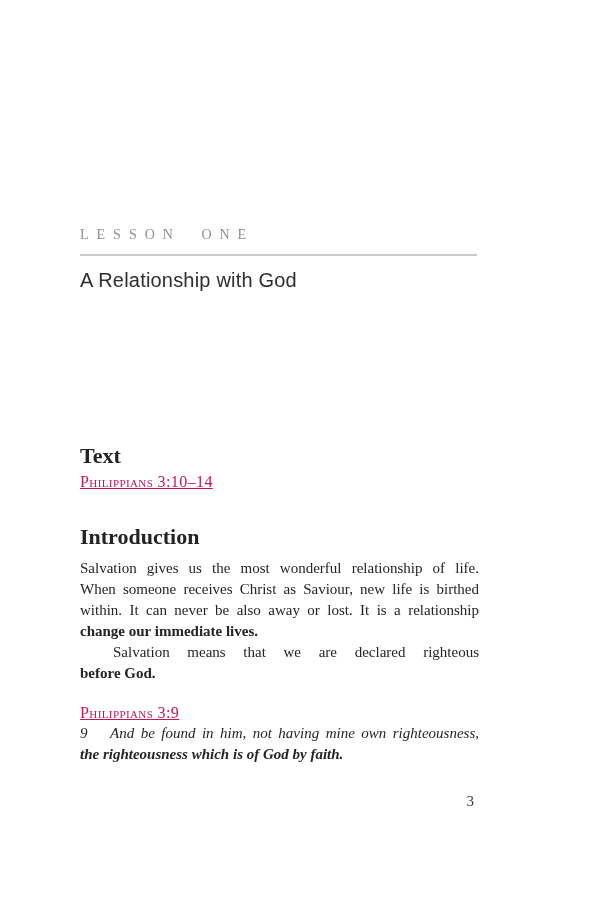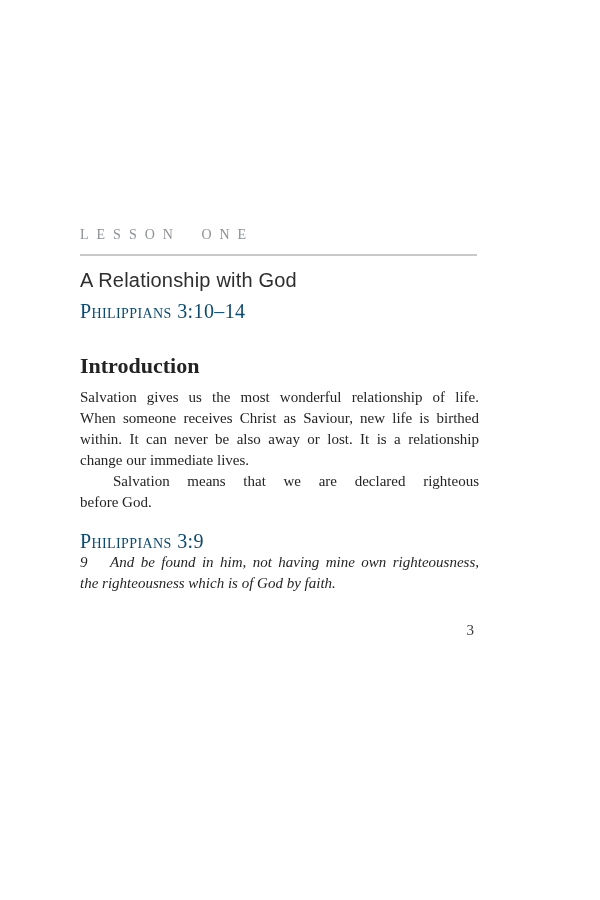--- a/index.html
+++ b/index.html
@@ -58,42 +58,44 @@
     line-height: 26px;
     color: #232323;
   }
   .heading-text { margin-top: 145px; }
   .heading-introduction { margin-top: 32px; }
 
   
   .scripture-ref {
     font-family: "Liberation Serif", serif;
     font-variant: small-caps;
-    font-size: 20px;
+    font-size: 16px;
     line-height: 20px;
     letter-spacing: 0.4px;
-    color: #0c4a6e;
+    color: #be185d;
+    text-decoration: underline;
   }
   .ref-text-section { margin-top: 3px; }
   .ref-verse { margin-top: 18px; line-height: 21px; }
 
   
   .body-para {
     margin-top: 8px;
     font-size: 15px;
     line-height: 21px;
     color: #242424;
   }
   .body-para-2 { margin-top: 0; }
   .jline {
     text-align: justify;
     text-align-last: justify;
   }
   .jline-last {
     text-align-last: left;
+    font-weight: bold;
   }
   .para-indent .jline:first-child {
     text-indent: 33px;
   }
 
   
   .verse-block {
     margin-top: 0;
     font-size: 15px;
     line-height: 21px;
@@ -116,20 +118,21 @@
 
 <div class="page">
   <div class="content">
 
     <div class="lesson-label">LESSON ONE</div>
 
     <div class="header-rule"></div>
 
     <h1 class="chapter-title" style="margin-bottom:0; margin-top:6px;">A Relationship with God</h1>
 
+    <h2 class="section-heading heading-text" style="margin-bottom:0;">Text</h2>
 
     <div class="scripture-ref ref-text-section">Philippians 3:10–14</div>
 
     <h2 class="section-heading heading-introduction" style="margin-bottom:0;">Introduction</h2>
 
     <div class="body-para">
         <div class="jline">Salvation gives us the most wonderful relationship of life.</div>
         <div class="jline">When someone receives Christ as Saviour, new life is birthed</div>
         <div class="jline">within. It can never be also away or lost. It is a relationship</div>
         <div class="jline jline-last">change our immediate lives.</div>

